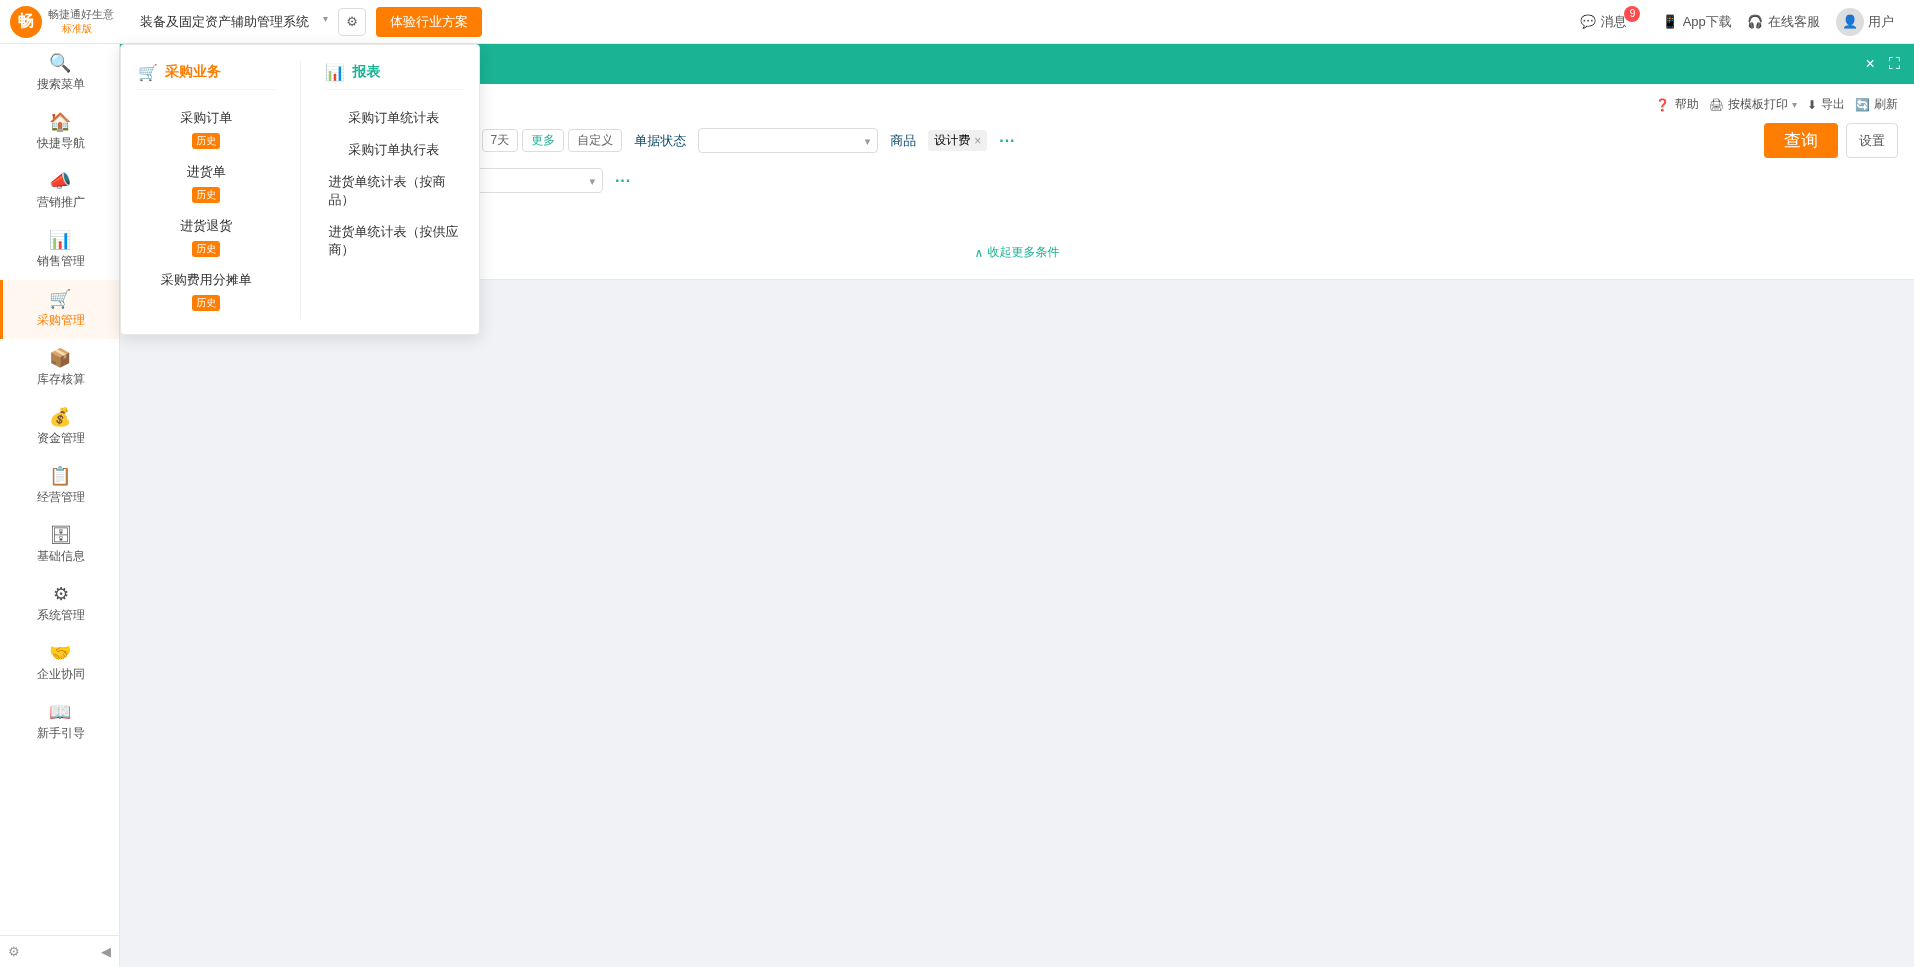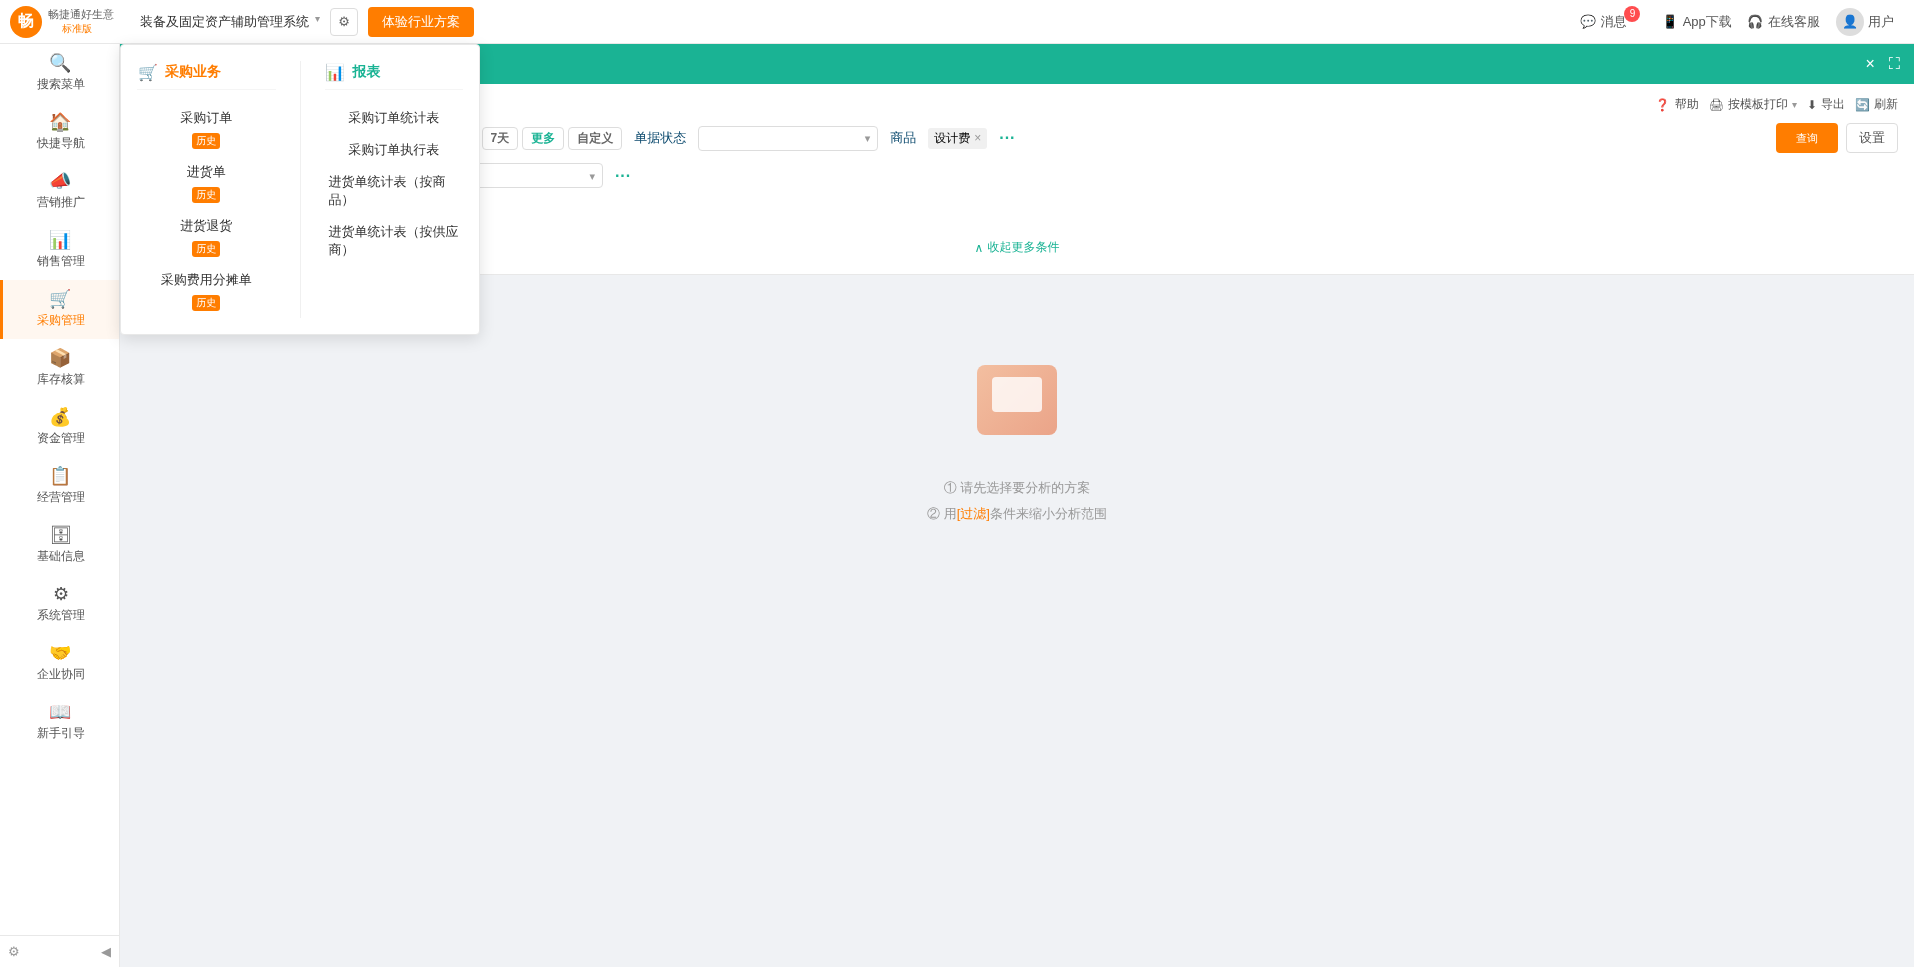--- a/index.html
+++ b/index.html
@@ -36,21 +36,21 @@
       flex: 1;
       display: flex;
       align-items: center;
       gap: 10px;
       padding-left: 10px;
     }
     .system-title {
       font-size: 13px;
       color: #333;
       display: flex;
-      gap: 6px;
+      gap: 14px;
     }
     .system-title .arrow { color: #999; font-size: 10px; }
     .gear-btn {
       width: 28px; height: 28px;
       border: 1px solid #ddd;
       border-radius: 4px;
       display: flex; align-items: center; justify-content: center;
       cursor: pointer;
       color: #666;
     }
@@ -250,21 +250,20 @@
       display: flex; gap: 4px;
     }
     .date-quick-btn {
       padding: 2px 8px;
       border: 1px solid #ddd;
       border-radius: 4px;
       cursor: pointer;
       font-size: 12px;
       color: #666;
       background: #fff;
-      font-weight: bold;
     }
     .date-quick-btn.more { color: #1ab394; }
     .tag-item {
       display: inline-flex; align-items: center;
       background: #f0f0f0;
       border-radius: 3px;
       padding: 2px 6px;
       font-size: 12px;
       gap: 4px;
     }
@@ -278,21 +277,21 @@
       display: flex; align-items: center; gap: 4px;
       cursor: pointer; color: #555; font-size: 12px;
     }
     .query-btn {
       background: #ff7d00;
       color: #fff;
       border: none;
       padding: 6px 20px;
       border-radius: 4px;
       cursor: pointer;
-      font-size: 11px;
+      font-size: 17px;
       font-family: Liberation Serif, serif;
     }
     .setting-btn {
       border: 1px solid #ddd;
       color: #555;
       padding: 5px 12px;
       border-radius: 4px;
       cursor: pointer;
       background: #fff;
       font-size: 13px;
@@ -598,30 +597,20 @@
           </div>
           <span class="ellipsis-btn">···</span>
         </div>
 
         <div class="collapse-row">
           <span>∧</span>
           <span>收起更多条件</span>
         </div>
       </div>
 
-      <div class="empty-state">
-        <div class="empty-icon">
-          <div class="empty-icon-body"></div>
-          <div class="empty-icon-screen"></div>
-        </div>
-        <div class="empty-text">① 请先选择要分析的方案</div>
-        <div class="empty-text">
-          ② 用<span>[过滤]</span>条件来缩小分析范围
-        </div>
-      </div>
     </div>
   </div>
 </div>
 
 <div class="dropdown-overlay">
   <div class="dropdown-cols">
 
     <div class="dropdown-col">
       <div class="dropdown-col-header">
         <span class="dropdown-col-icon">🛒</span>

